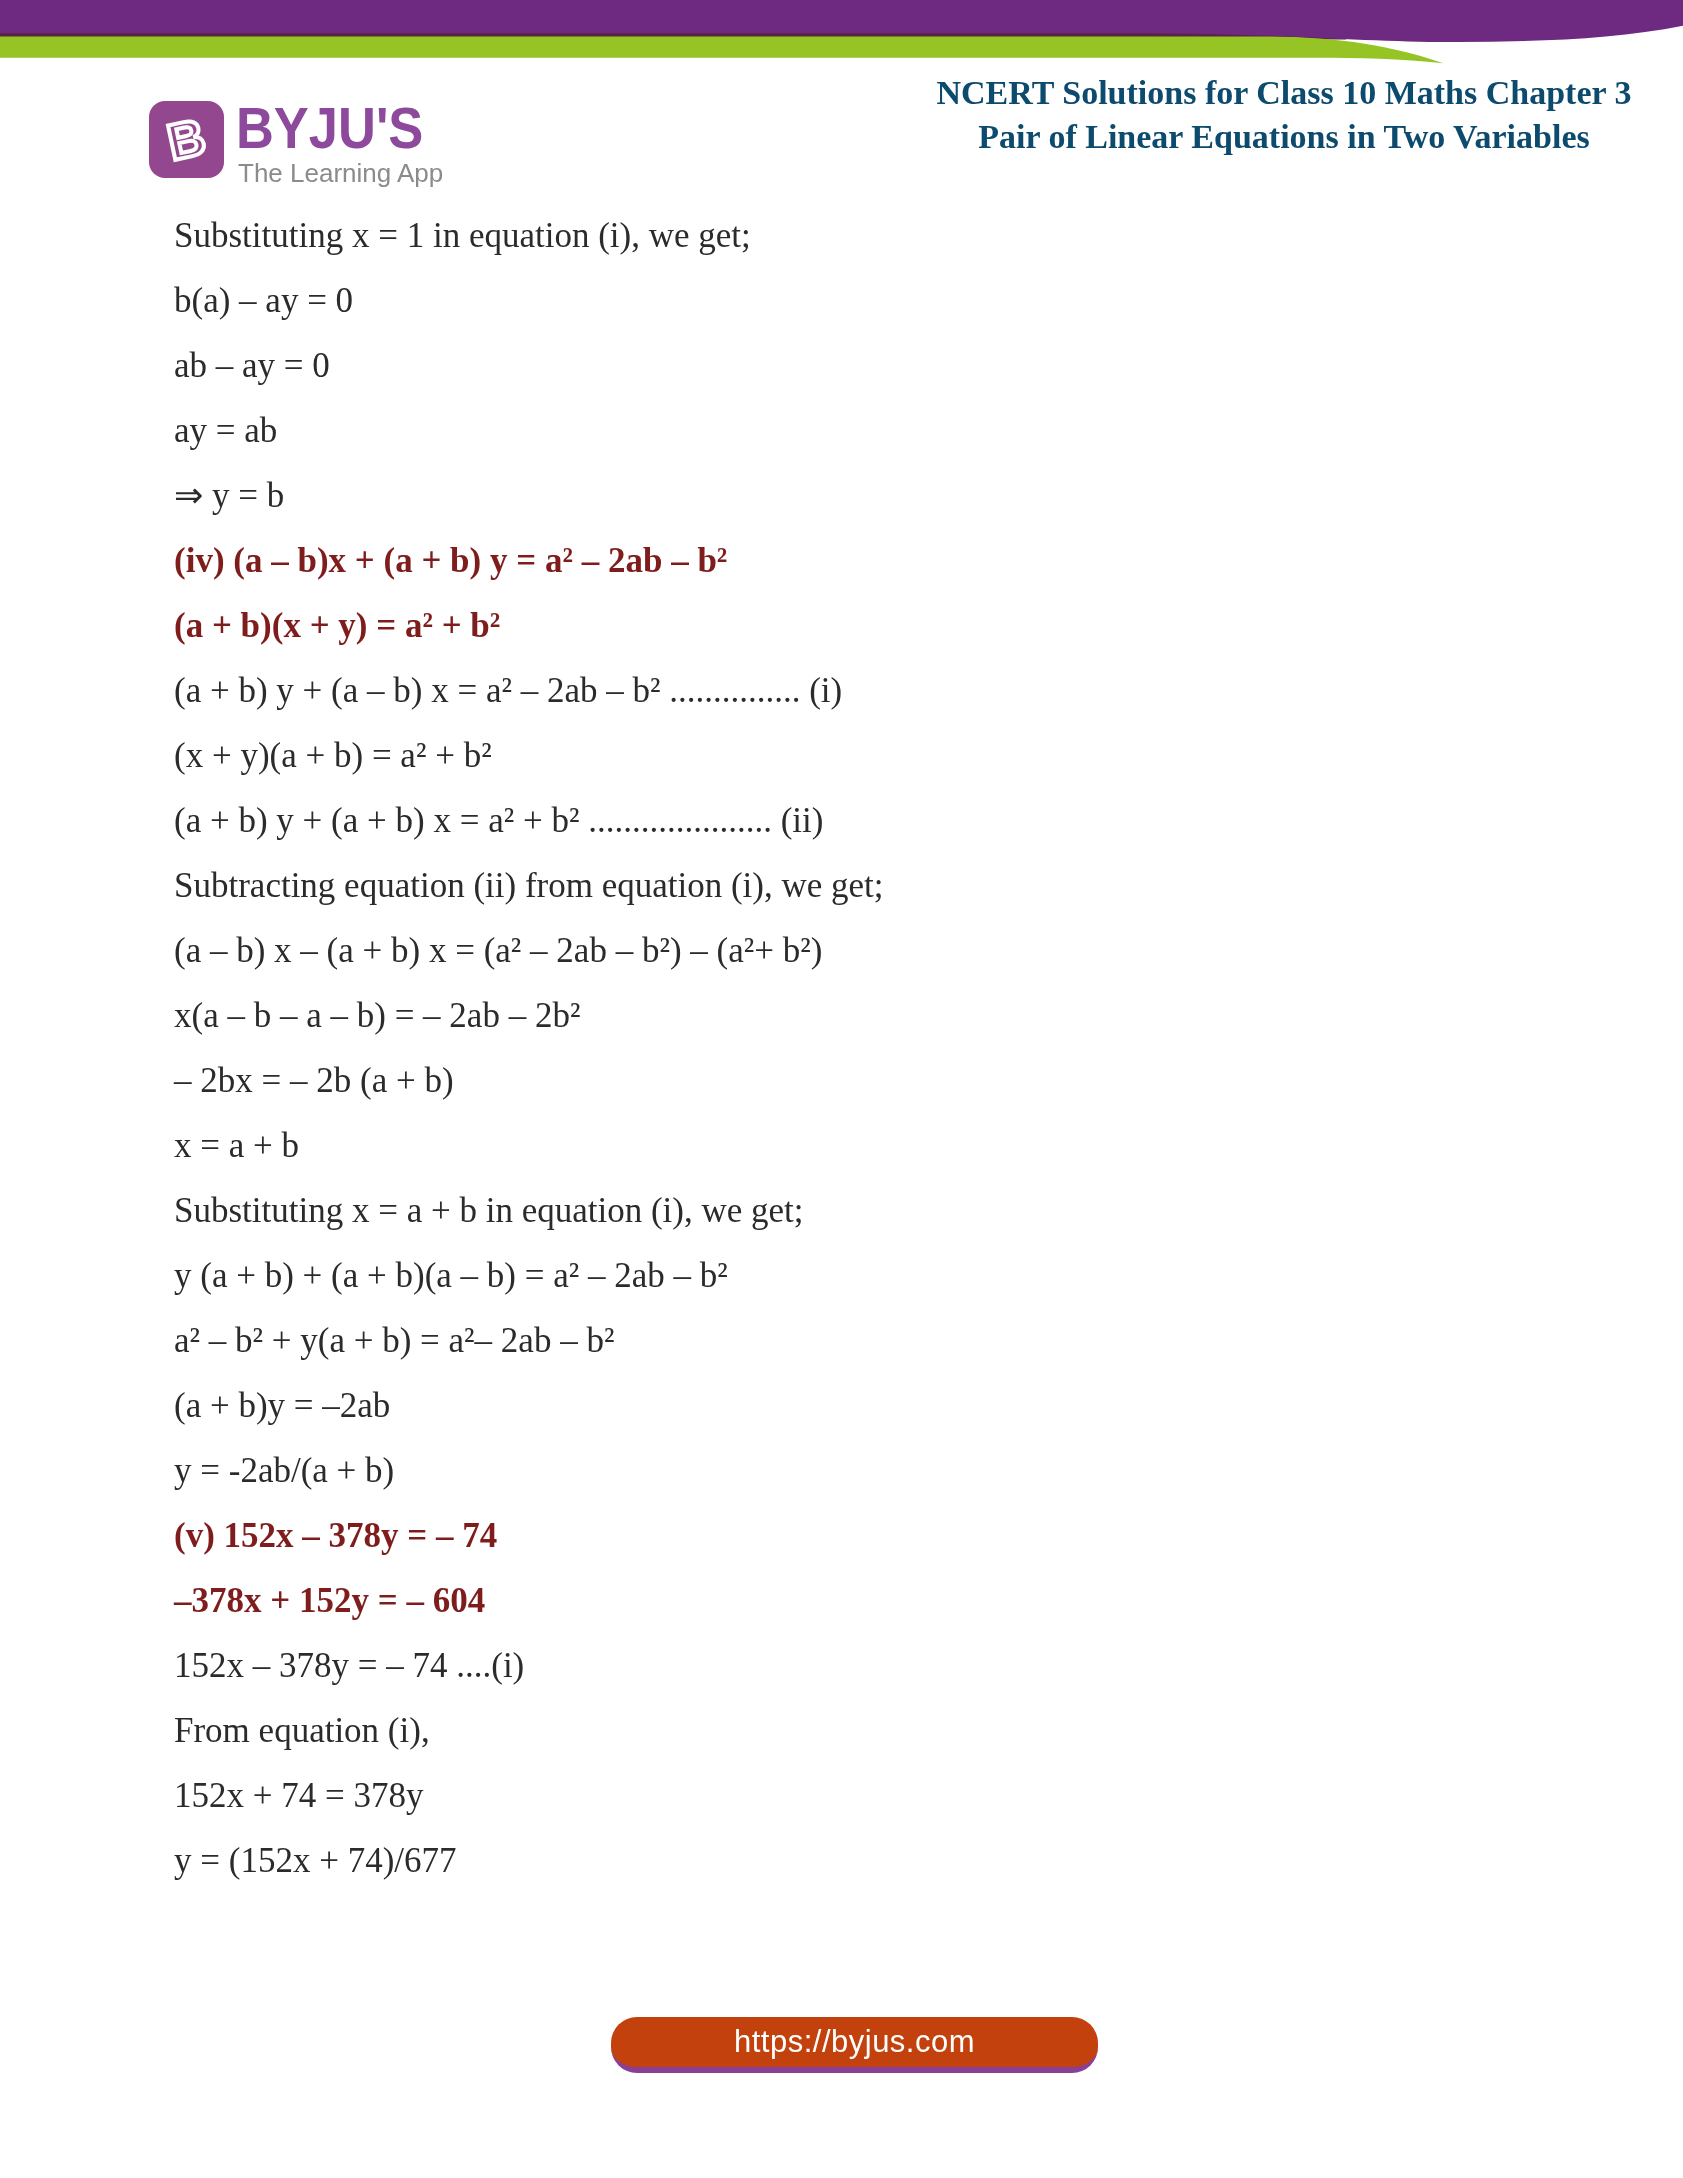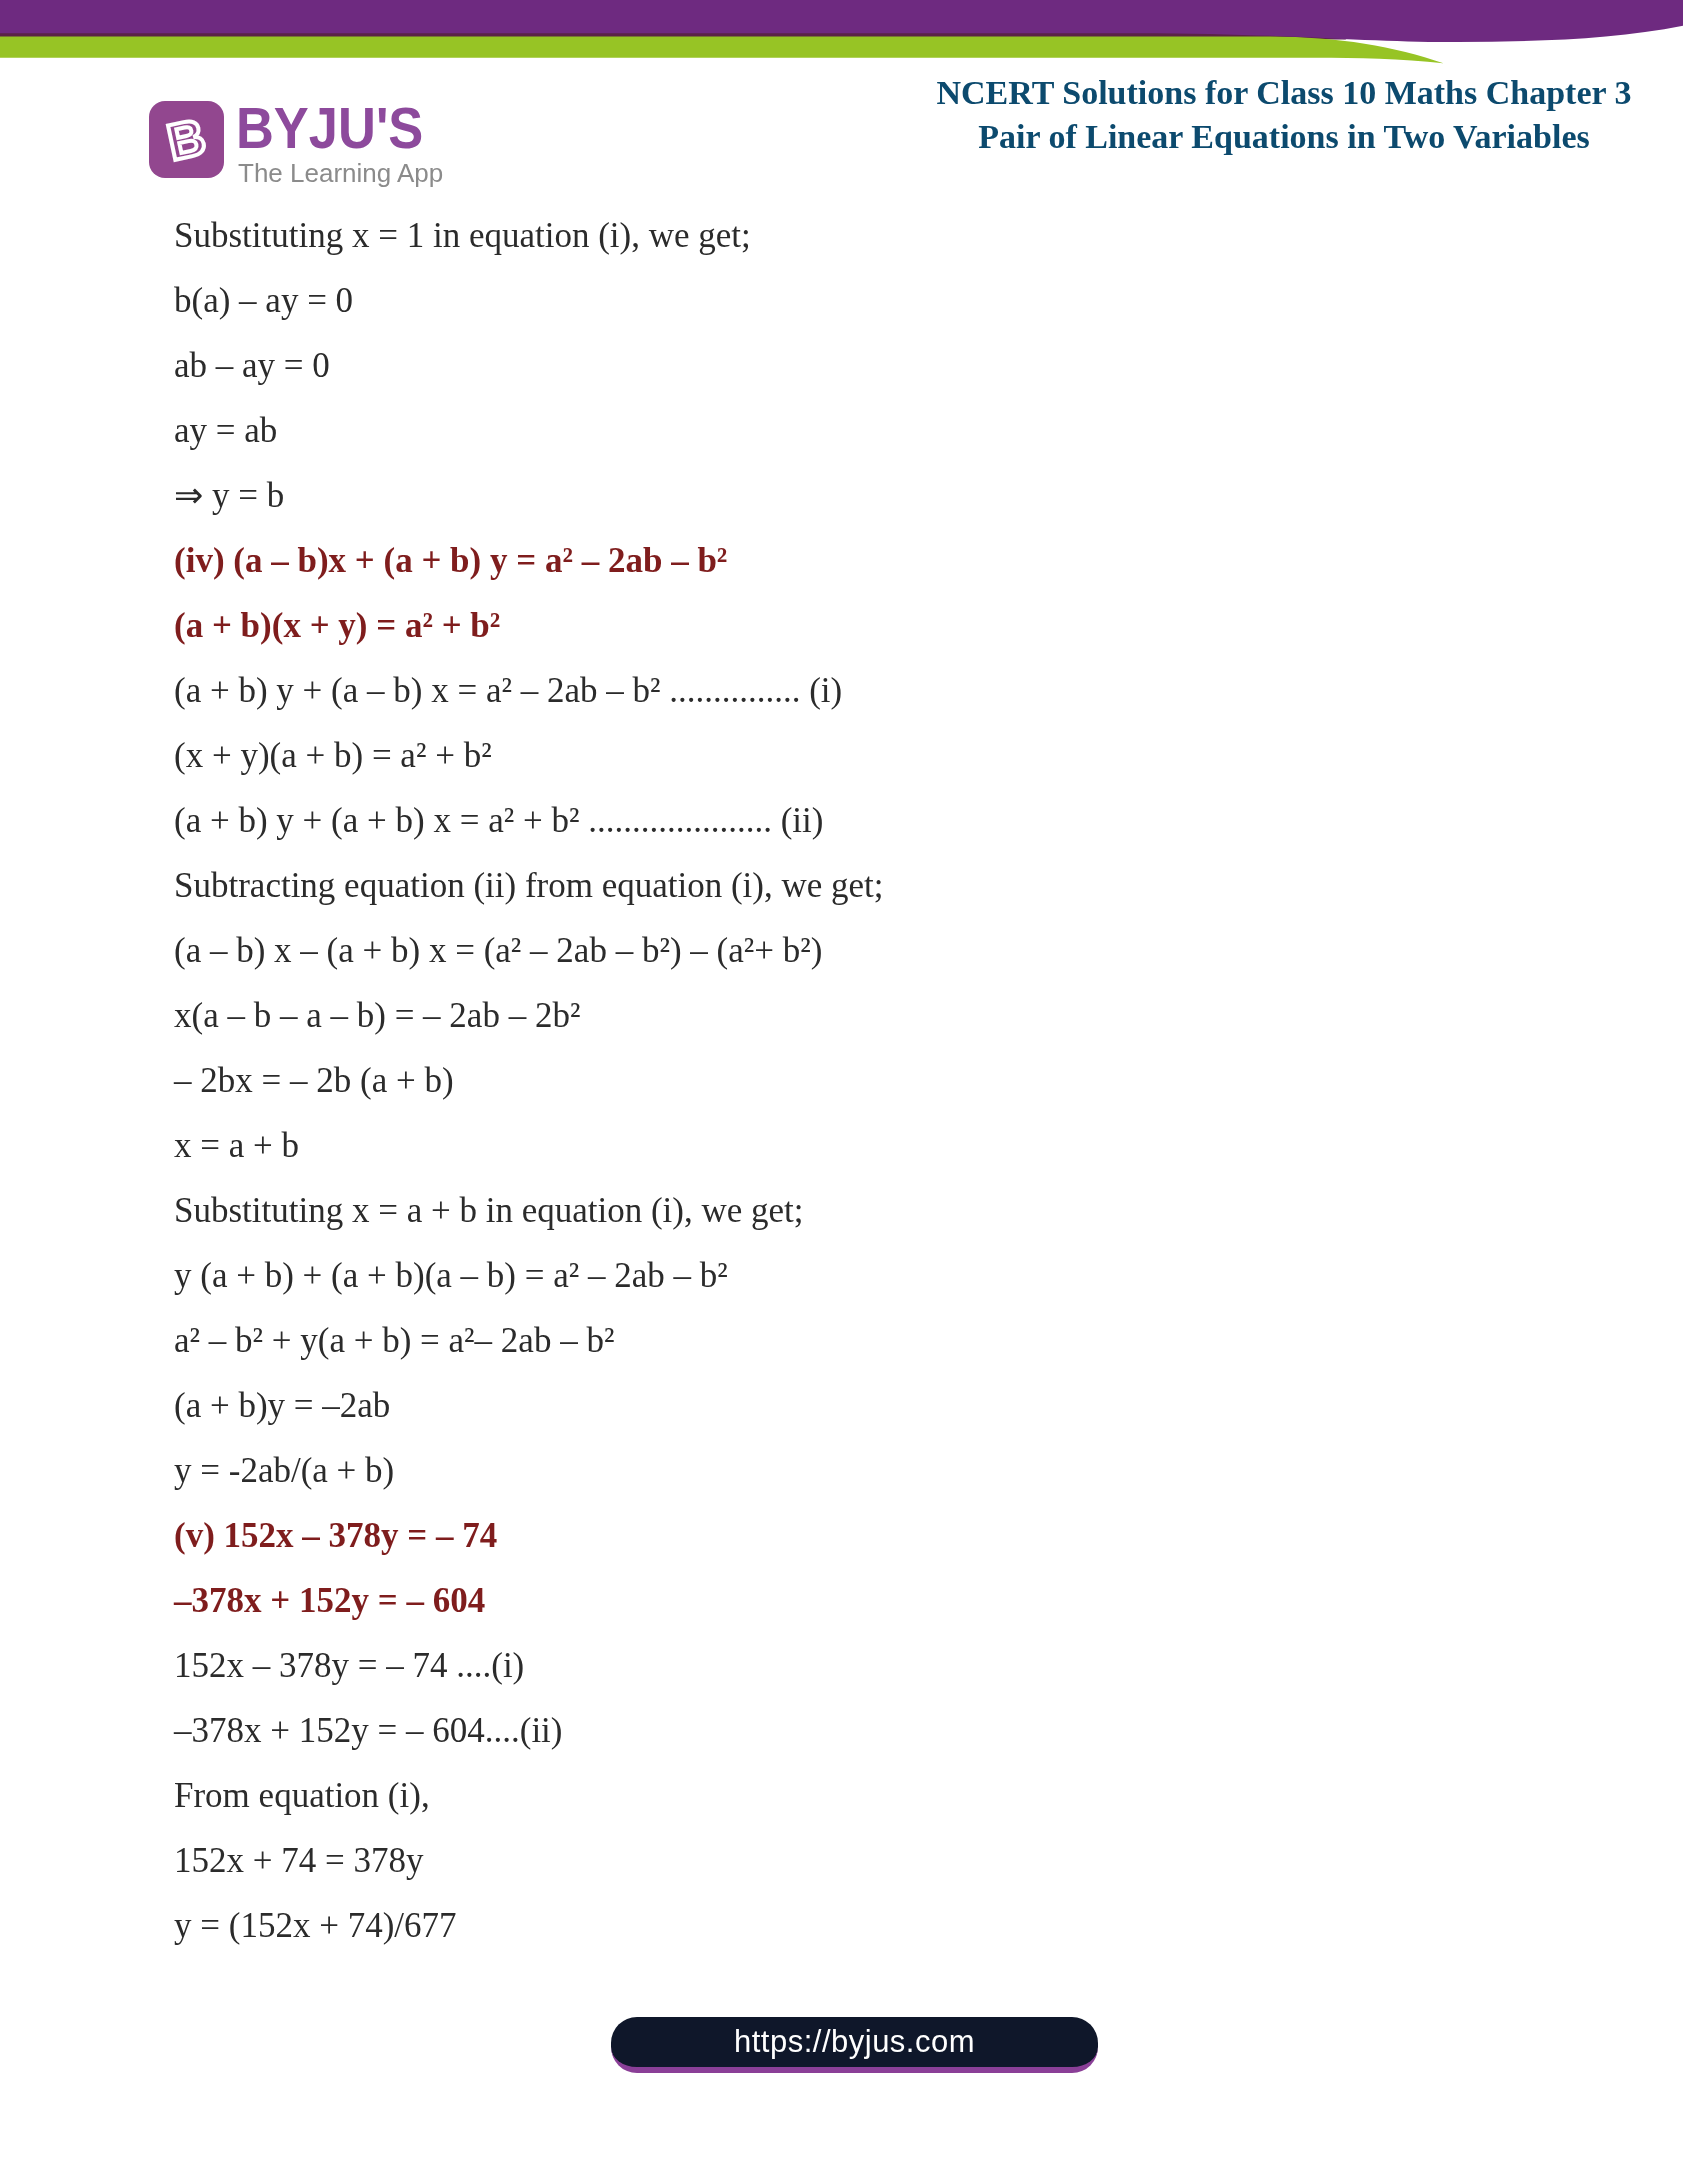--- a/index.html
+++ b/index.html
@@ -42,21 +42,21 @@
   .content{position:absolute;left:149px;top:203px;width:1436px;}
   .line{
     height:65px;display:flex;align-items:center;
     font-size:35px;color:#2b2b2b;white-space:pre;margin-left:25px;
   }
   .line.bold{font-weight:bold;color:#7f1d1d;}
 
   
   .footer-pill{
     position:absolute;left:611px;top:2017px;width:487px;height:50px;
-    background:#0f172a;border-radius:26px;border-bottom:6px solid #8a3f97;
+    background:#c2410c;border-radius:26px;border-bottom:6px solid #8a3f97;
     display:flex;align-items:center;justify-content:center;
     text-decoration:none;
   }
   .footer-pill span{
     font-family:"Liberation Sans",sans-serif;font-size:31px;color:#ffffff;
     letter-spacing:0.5px;
   }
 </style>
 </head>
 <body>
@@ -97,21 +97,20 @@
   <div class="line">– 2bx = – 2b (a + b)</div>
   <div class="line">x = a + b</div>
   <div class="line">Substituting x = a + b in equation (i), we get;</div>
   <div class="line">y (a + b) + (a + b)(a – b) = a² – 2ab – b²</div>
   <div class="line">a² – b² + y(a + b) = a²– 2ab – b²</div>
   <div class="line">(a + b)y = –2ab</div>
   <div class="line">y = -2ab/(a + b)</div>
   <div class="line bold">(v) 152x – 378y = – 74</div>
   <div class="line bold">–378x + 152y = – 604</div>
   <div class="line">152x – 378y = – 74 ....(i)</div>
-  <div class="line">–378x + 152y = – 604....(ii)</div>
   <div class="line">From equation (i),</div>
   <div class="line">152x + 74 = 378y</div>
   <div class="line">y = (152x + 74)/677</div>
 </div>
 
 <a class="footer-pill" href="#">
   <span>https://byjus.com</span>
 </a>
 
 

